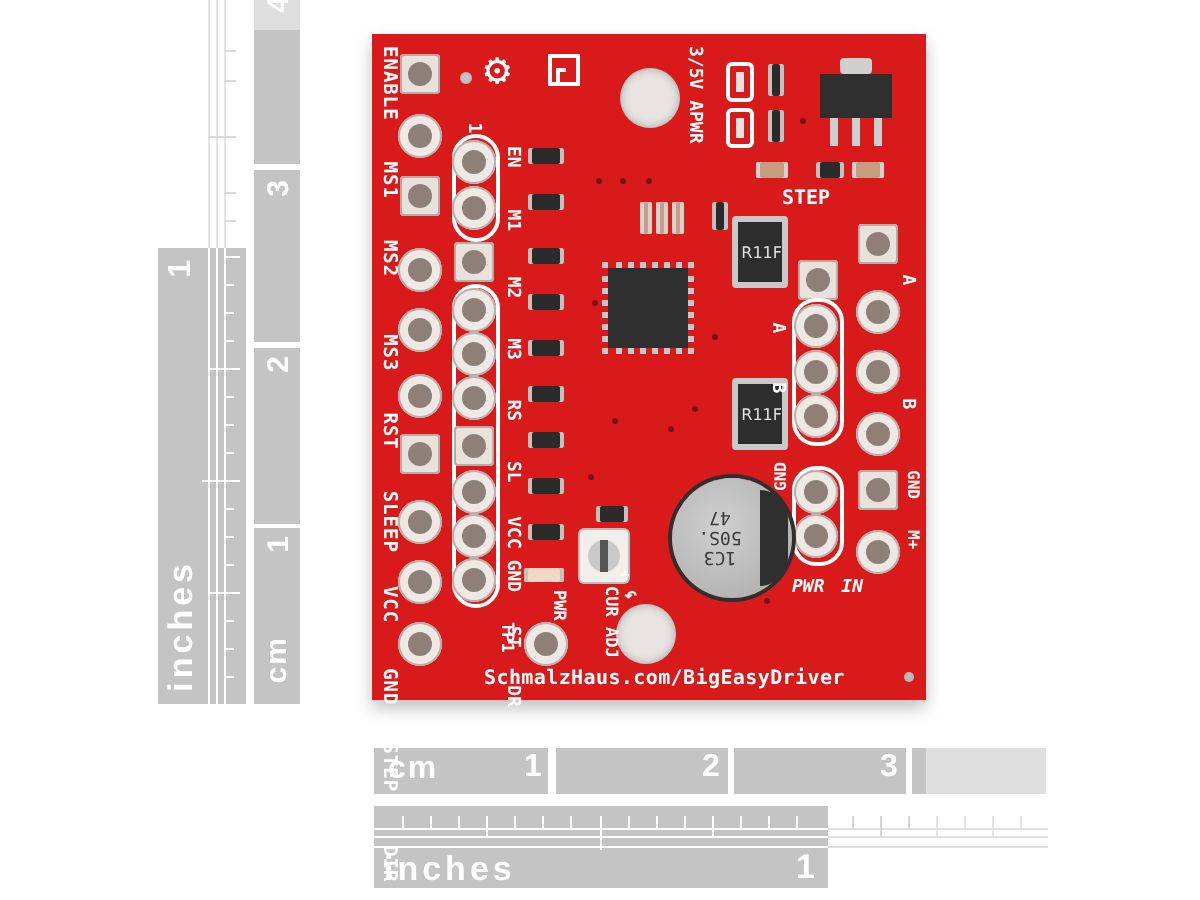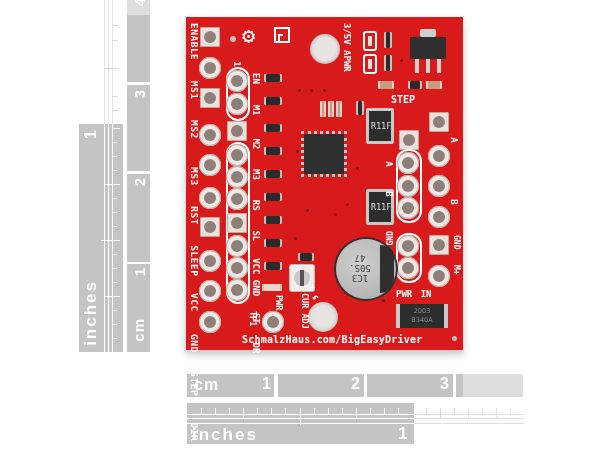--- a/index.html
+++ b/index.html
@@ -284,26 +284,22 @@
 
   <div class="outline-pin" style="left:210px; top:216px; width:22px; height:46px;"></div>
   <div class="pad-rd" style="left:211px; top:218px;"></div>
   <div class="pad-rd" style="left:211px; top:240px;"></div>
   <div class="pad-sq" style="left:243px; top:218px;"></div>
   <div class="pad-rd" style="left:242px; top:248px;"></div>
   <div class="abs silk" style="left:200px; top:214px; font-size:8px; writing-mode:vertical-rl; transform:rotate(180deg);">GND</div>
   <div class="abs silk" style="left:200px; top:244px; font-size:8px; writing-mode:vertical-rl; transform:rotate(180deg);">M+</div>
   <div class="abs silk" style="left:266px; top:218px; font-size:8px; writing-mode:vertical-rl;">GND</div>
   <div class="abs silk" style="left:266px; top:248px; font-size:8px; writing-mode:vertical-rl;">M+</div>
-  <div class="abs silk" style="left:210px; top:272px; font-size:9px; white-space:pre; word-spacing:3px;">PWR IN</div>
-
-  <div class="abs" style="left:210px; top:287px; width:52px; height:24px; background:#2d2d2d; border-left:4px solid #c9c9c9; border-right:4px solid #c9c9c9; box-sizing:border-box; color:#8a8a8a; font-size:6.5px; text-align:center; line-height:9px; padding-top:3px;">
-    <div>2003</div>
-    <div>B340A</div>
-  </div>
+  <div class="abs silk" style="left:210px; top:272px; font-size:9px; white-space:pre; word-spacing:3px;font-style:italic;">PWR IN</div>
+
 
   <div class="abs" style="left:150px; top:222px; width:60px; height:60px; border-radius:50%; background:radial-gradient(circle at 40% 40%, #d0d0d0, #a9a9a9); box-shadow:0 0 0 2px #2f2f2f;">
     <div class="abs" style="left:44px; top:6px; width:14px; height:48px; background:#2f2f2f; border-radius:0 30px 30px 0;"></div>
     <div class="abs" style="left:6px; top:14px; width:36px; font-size:9px; color:#3a3a3a; transform:rotate(180deg); text-align:center; line-height:10px; font-family:'DejaVu Sans Mono', monospace;">
       <div>1C3</div>
       <div>50S.</div>
       <div>47</div>
     </div>
   </div>
 

